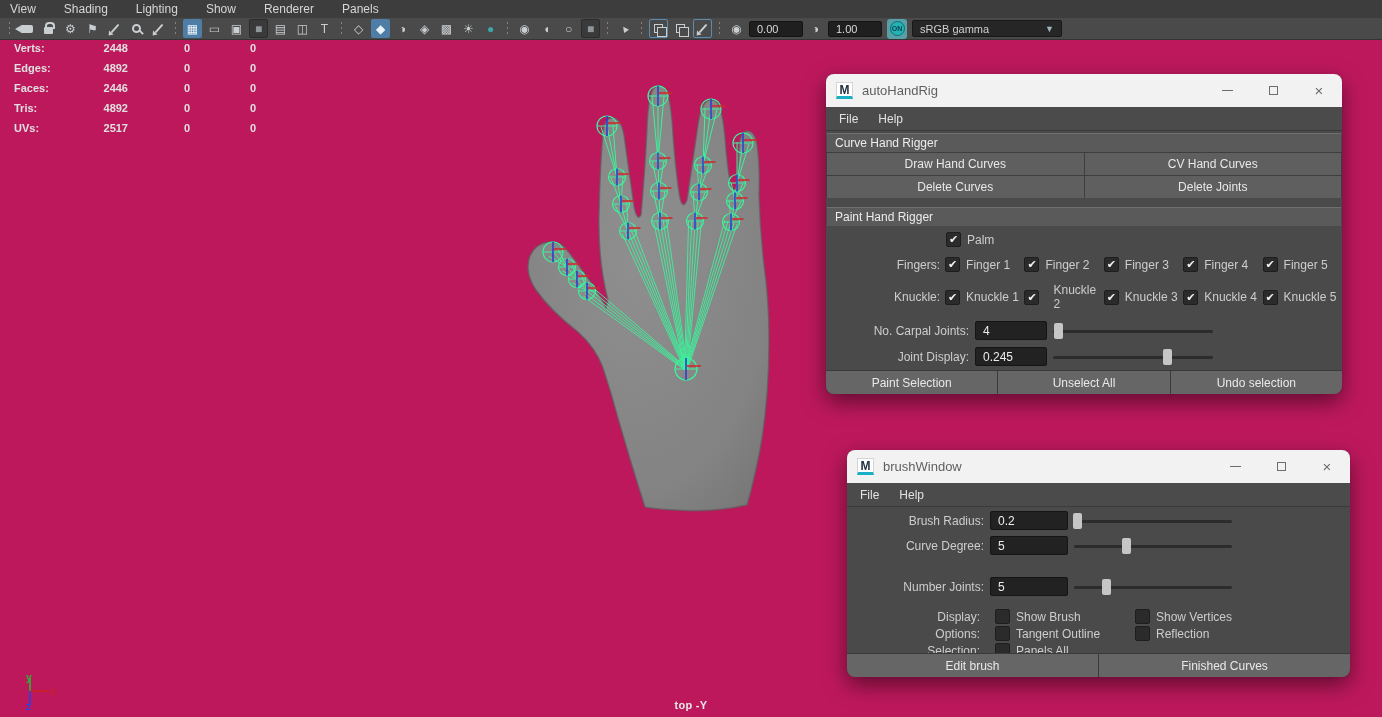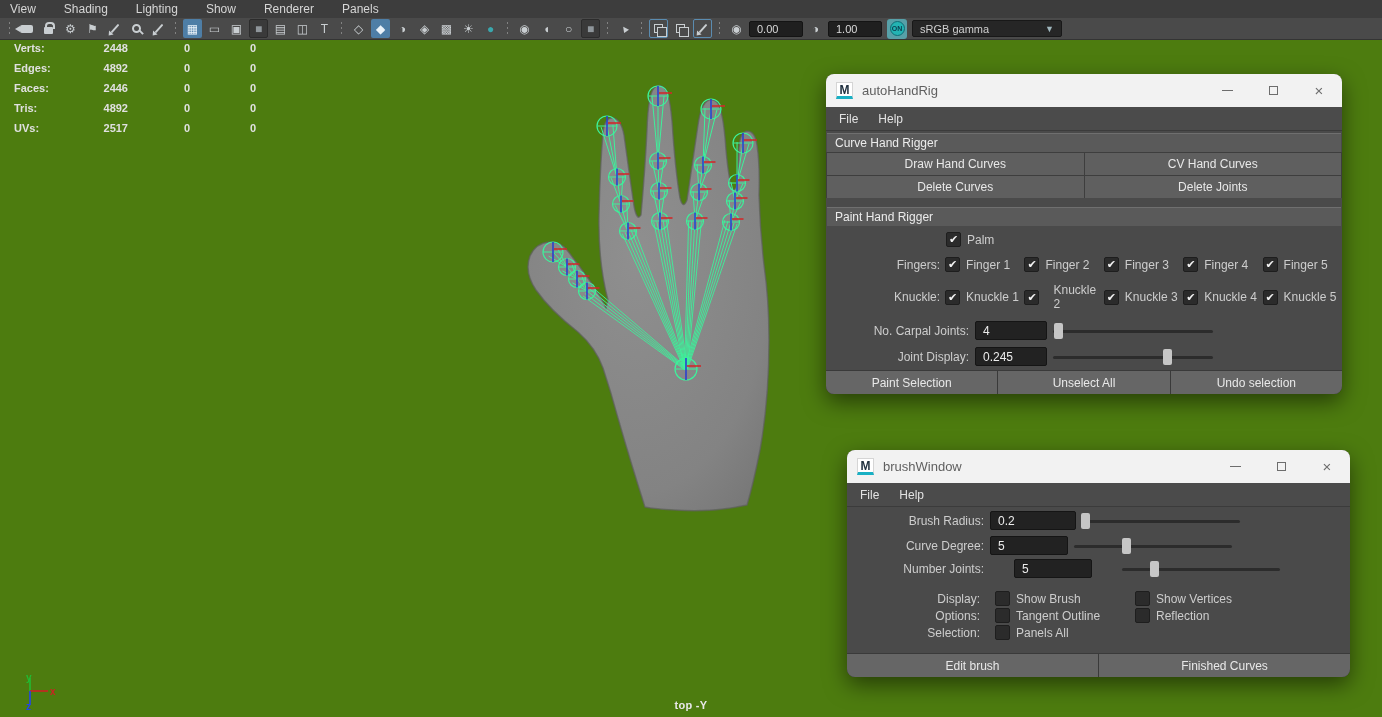--- a/index.html
+++ b/index.html
@@ -1,17 +1,17 @@
 <!DOCTYPE html>
 <html><head>
 <meta charset="utf-8">
 <style>
   html,body{margin:0;padding:0;background:#222;}
   *{box-sizing:border-box;font-family:"Liberation Sans",sans-serif;}
-  #screen{position:relative;width:1382px;height:717px;overflow:hidden;background:#4d7c0f;}
+  #screen{position:relative;width:1382px;height:717px;overflow:hidden;background:#be185d;}
 
   
   .menubar{position:absolute;top:0;left:0;right:0;height:18px;background:#3d3d3d;
     display:flex;align-items:center;gap:28px;padding:0 10px;color:#d6d6d6;font-size:12px;}
   .menubar span{cursor:default;}
 
   
   .toolbar{position:absolute;top:18px;left:0;right:0;height:22px;background:#4a4a4a;
     border-bottom:1px solid #343434;display:flex;align-items:center;padding:0 5px;gap:3px;}
   .tbtn{width:19px;height:19px;flex:0 0 auto;display:flex;align-items:center;justify-content:center;
@@ -521,35 +521,35 @@
         <div class="wbtn g-close">×</div>
       </div>
     </div>
     <div class="menurow">
       <span>File</span>
       <span>Help</span>
     </div>
     <div class="wbody" style="height:146px;">
       <div class="numrow" style="margin-top:4px;">
         <span class="nlabel" style="width:137px;">Brush Radius:</span>
-        <span class="nfield" style="width:86px;">0.2</span>
+        <span class="nfield" style="width:78px;">0.2</span>
         <span class="slider" style="width:158px;">
             <span class="track"></span>
             <span class="handle" style="left: 2%;"></span>
           </span>
       </div>
       <div class="numrow" style="margin-top:6px;">
         <span class="nlabel" style="width:137px;">Curve Degree:</span>
         <span class="nfield" style="width:78px;">5</span>
         <span class="slider" style="width:158px;">
             <span class="track"></span>
             <span class="handle" style="left: 33%;"></span>
           </span>
       </div>
-      <div class="numrow" style="margin-top:4px;gap:24px;">
+      <div class="numrow" style="margin-top:22px;">
         <span class="nlabel" style="width:137px;">Number Joints:</span>
         <span class="nfield" style="width:78px;">5</span>
         <span class="slider" style="width:158px;">
             <span class="track"></span>
             <span class="handle" style="left: 20%;"></span>
           </span>
       </div>
 
       <div class="cbrow" style="margin-top:13px;">
         <span style="width:133px;text-align:right;margin-right:15px;">Display:</span>

